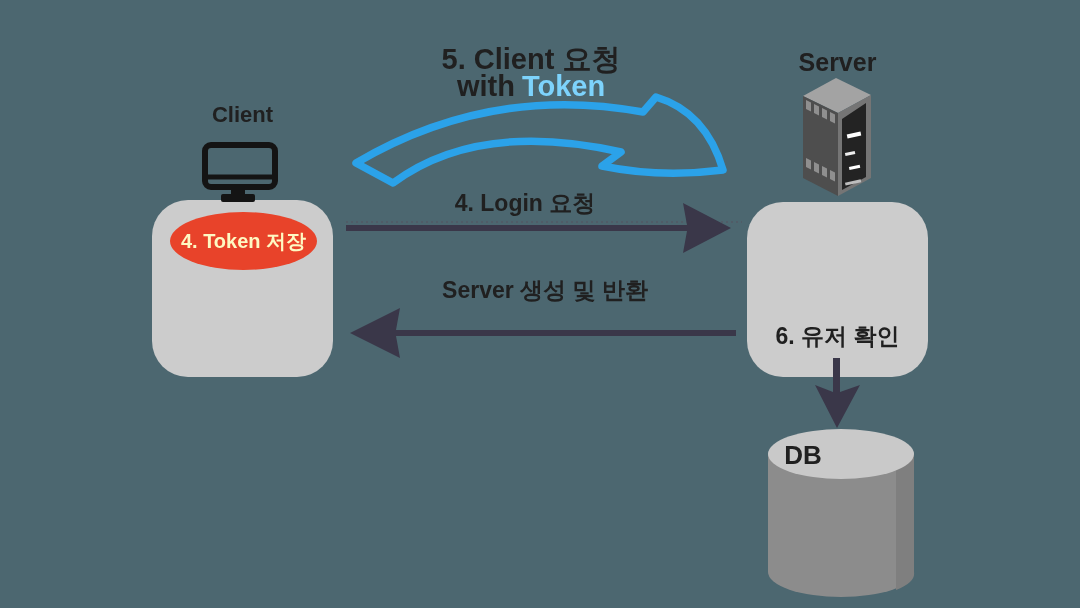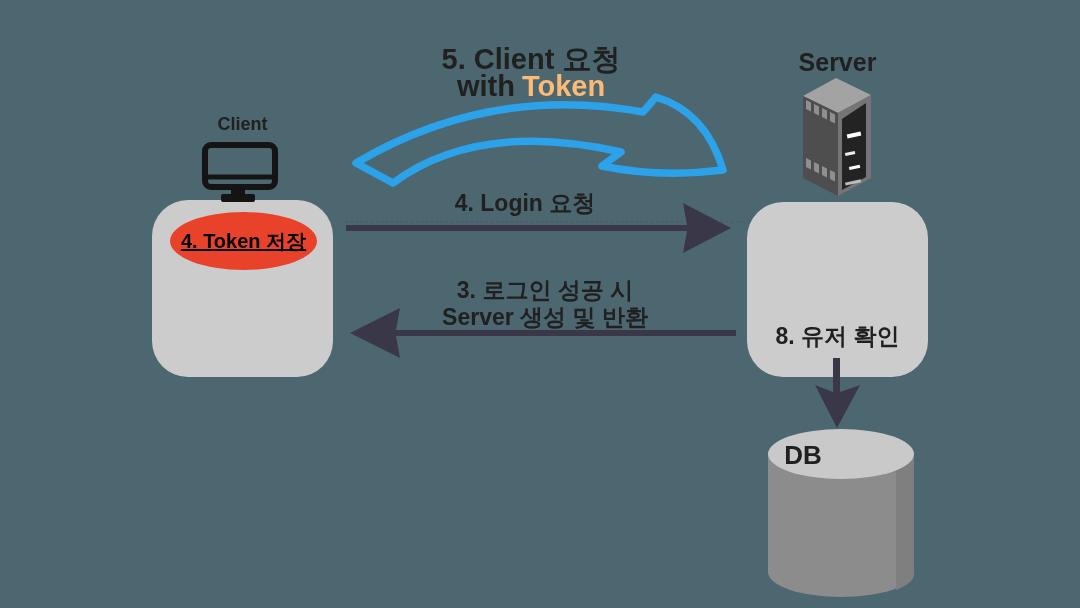--- a/index.html
+++ b/index.html
@@ -13,41 +13,40 @@
   }
   #shapes { position:absolute; left:0; top:0; width:1080px; height:608px; }
 
   .lbl {
     position:absolute;
     font-weight:700;
     color:#202020;
     text-align:center;
     white-space:nowrap;
   }
-  .client-label  { left:152px; top:114px; width:181px; font-size:18px; }
+  .client-label  { left:152px; top:102px; width:181px; font-size:22px; }
   .server-label  { left:747px; top:48px;  width:181px; font-size:25px; }
   .step5-label   { left:381px; top:46px;  width:300px; font-size:29px; line-height:27px; }
   .step1-label   { left:375px; top:188px; width:300px; font-size:23px; }
   .step3-label   { left:390px; top:277px; width:310px; font-size:23px; line-height:27px; }
   .usercheck-label { left:747px; top:321px; width:181px; font-size:23px; }
   .db-label      { left:728px; top:440px; width:150px; font-size:26px; font-weight:600; }
 
-  .token-word { color:#fdba74; margin-left:7px; }
+  .token-word { color:#7dd3fc; margin-left:7px; }
 
   .token-badge {
     position:absolute;
     left:170px; top:212px;
     width:147px; height:58px;
     background:#E8432A;
     border-radius:50%;
-    color:#000000;
+    color:#fef9c3;
     font-size:20px; font-weight:700;
     display:flex; align-items:center; justify-content:center;
     white-space:nowrap;
-    text-decoration:underline;
   }
 </style>
 </head>
 <body>
 
 <div id="canvas">
 
   <svg id="shapes" viewBox="0 0 1080 608" xmlns="http://www.w3.org/2000/svg">
 
     <rect x="152" y="200" width="181" height="177" rx="36" fill="#CCCCCC"></rect>
@@ -116,22 +115,21 @@
   <div class="lbl server-label">Server</div>
 
   <div class="lbl step5-label">
     <div>5. Client 요청</div>
     <div><span>with</span><span class="token-word">Token</span></div>
   </div>
 
   <div class="lbl step1-label">4. Login 요청</div>
 
   <div class="lbl step3-label">
-    <div>3. 로그인 성공 시</div>
     <div>Server 생성 및 반환</div>
   </div>
 
-  <div class="lbl usercheck-label">8. 유저 확인</div>
+  <div class="lbl usercheck-label">6. 유저 확인</div>
 
   <div class="token-badge">4. Token 저장</div>
 
   <div class="lbl db-label">DB</div>
 </div>
 
 </body></html>

